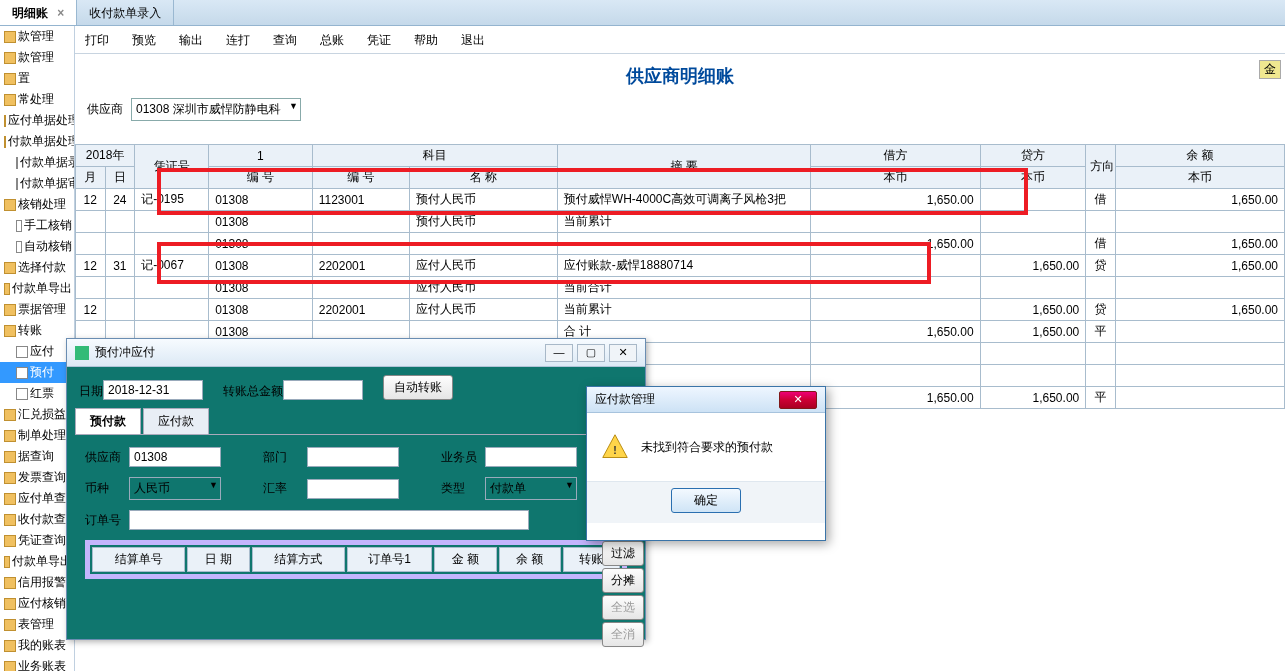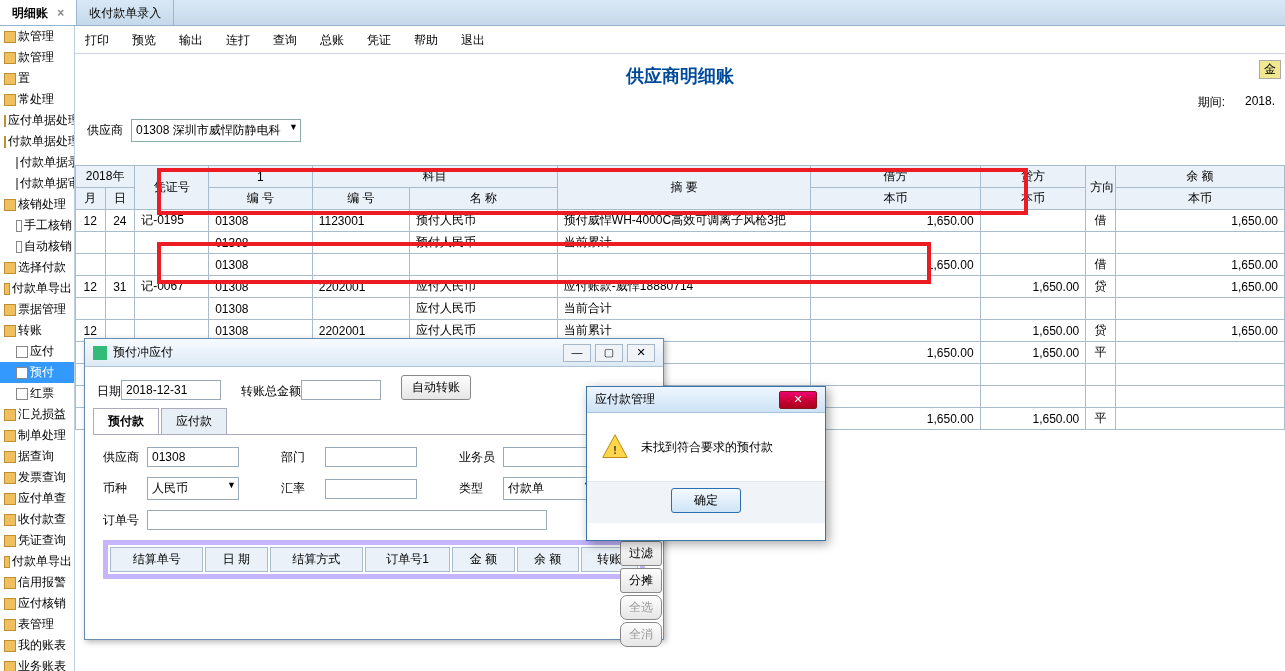--- a/index.html
+++ b/index.html
@@ -43,42 +43,42 @@
 .ledger { border-collapse: collapse; width: 100%; table-layout: fixed; }
 .ledger th, .ledger td { border: 1px solid #a8bccd; padding: 2px 4px; height: 20px; text-align: center; white-space: nowrap; overflow: hidden; }
 .ledger th { background: #eaf1f8; font-weight: normal; }
 .ledger td.num { text-align: right; padding-right: 6px; }
 .ledger td.txt { text-align: left; padding-left: 6px; }
 
 
 .red-box { position: absolute; border: 4px solid #ed1c24; pointer-events: none; z-index: 5; }
 
 
-.dlg1 { position: absolute; left: 66px; top: 338px; width: 580px; height: 302px; background: #ffffff; border: 1px solid #6a8db2; box-shadow: 2px 2px 6px rgba(0,0,0,0.3); z-index: 10; margin-left: 18px; }
+.dlg1 { position: absolute; left: 66px; top: 338px; width: 580px; height: 302px; background: #0f766e; border: 1px solid #6a8db2; box-shadow: 2px 2px 6px rgba(0,0,0,0.3); z-index: 10; }
 .dlg1-title { background: linear-gradient(#f7fbff,#dce9f5); height: 28px; display: flex; align-items: center; padding: 0 8px; border-bottom: 1px solid #b0c4d8; }
 .dlg1-title .icon { width: 14px; height: 14px; background: #3b7; margin-right: 6px; }
 .dlg1-title .spacer { flex: 1; }
 .dlg1-title .win-btn { width: 28px; height: 18px; border: 1px solid #a8b8c8; background: #f0f4f8; text-align: center; line-height: 14px; margin-left: 4px; cursor: pointer; font-size: 11px; }
 .dlg1-row1 { padding: 8px 12px; display: flex; align-items: flex-end; gap: 0; }
 .dlg1-row1 input[type="text"] { border: 1px solid #9ab; padding: 2px 4px; }
 .dlg1-row1 .btn { border: 1px solid #888; border-radius: 3px; background: linear-gradient(#fdfdfd,#e6e6e6); padding: 3px 10px; cursor: pointer; }
 .dlg1-tabs { display: flex; border-bottom: 1px solid #aab; margin: 0 8px; }
 .dlg1-tab { padding: 4px 14px; border: 1px solid #aab; border-bottom: none; margin-right: 2px; background: #e8eef5; cursor: pointer; }
 .dlg1-tab.active { background: #fff; font-weight: bold; }
 .dlg1-body { padding: 12px 18px; }
 .dlg1-body .frow { display: flex; align-items: center; gap: 6px; margin-bottom: 10px; }
 .dlg1-body .frow label { min-width: 38px; }
 .dlg1-body input, .dlg1-body .combo { border: 1px solid #9ab; padding: 2px 4px; width: 92px; }
 .dlg1-body .combo { position: relative; display: inline-block; }
 .dlg1-body .combo .arr { position: absolute; right: 2px; top: 2px; font-size: 9px; }
 .dlg1-grid { border: 5px solid #c4b5fd; margin-top: 4px; }
 .dlg1-grid th { background: #eaf1f8; border: 1px solid #a8bccd; padding: 3px 6px; font-weight: normal; }
 .dlg1-side { position: absolute; right: -1px; top: 200px; width: 46px; display: flex; flex-direction: column; gap: 2px; padding: 2px; }
 .dlg1-side button { border: 1px solid #888; border-radius: 3px; background: linear-gradient(#fdfdfd,#e6e6e6); padding: 3px 2px; cursor: pointer; font-size: 12px; }
-.dlg1-side button.dis { color: #999; border-radius: 7px; }
+.dlg1-side button.dis { color: #999; }
 
 
 .dlg2 { position: absolute; left: 586px; top: 386px; width: 240px; height: 155px; background: #fff; border: 1px solid #3a74a8; box-shadow: 3px 3px 10px rgba(0,0,0,0.35); z-index: 20; }
 .dlg2-title { background: linear-gradient(#eef6ff,#cde2f5); height: 26px; display: flex; align-items: center; padding: 0 8px; border-bottom: 1px solid #a7c3dd; }
 .dlg2-title .spacer { flex: 1; }
 .dlg2-title .close-btn { width: 38px; height: 18px; background: linear-gradient(#e07,#c03 50%, #a02); border: 1px solid #801818; border-radius: 2px; color: #fff; text-align: center; line-height: 14px; font-size: 11px; cursor: pointer; }
 .dlg2-body { padding: 20px 14px; display: flex; align-items: center; gap: 12px; }
 .dlg2-body .warn { width: 28px; height: 28px; position: relative; }
 .dlg2-body .warn svg { width: 28px; height: 28px; }
 .dlg2-foot { text-align: center; padding: 6px 0 10px 0; border-top: 1px solid #dfe7ef; background: #f0f4f8; }
@@ -235,24 +235,20 @@
       <span class="menu-item">查询</span>
       <span class="menu-item">总账</span>
       <span class="menu-item">凭证</span>
       <span class="menu-item">帮助</span>
       <span class="menu-item">退出</span>
     </div>
 
     <div class="title-bar">
       <h2>供应商明细账</h2>
       <span class="title-right">金</span>
-    </div>
-    <div class="period-row">
-      <span>期间:</span>
-      <span>2018.</span>
     </div>
 
     <div class="supplier-row">
       <span>供应商</span>
       <div class="supplier-select">
         <span>01308  深圳市威悍防静电科</span>
         <span class="dd-arrow">▼</span>
       </div>
     </div>
 

